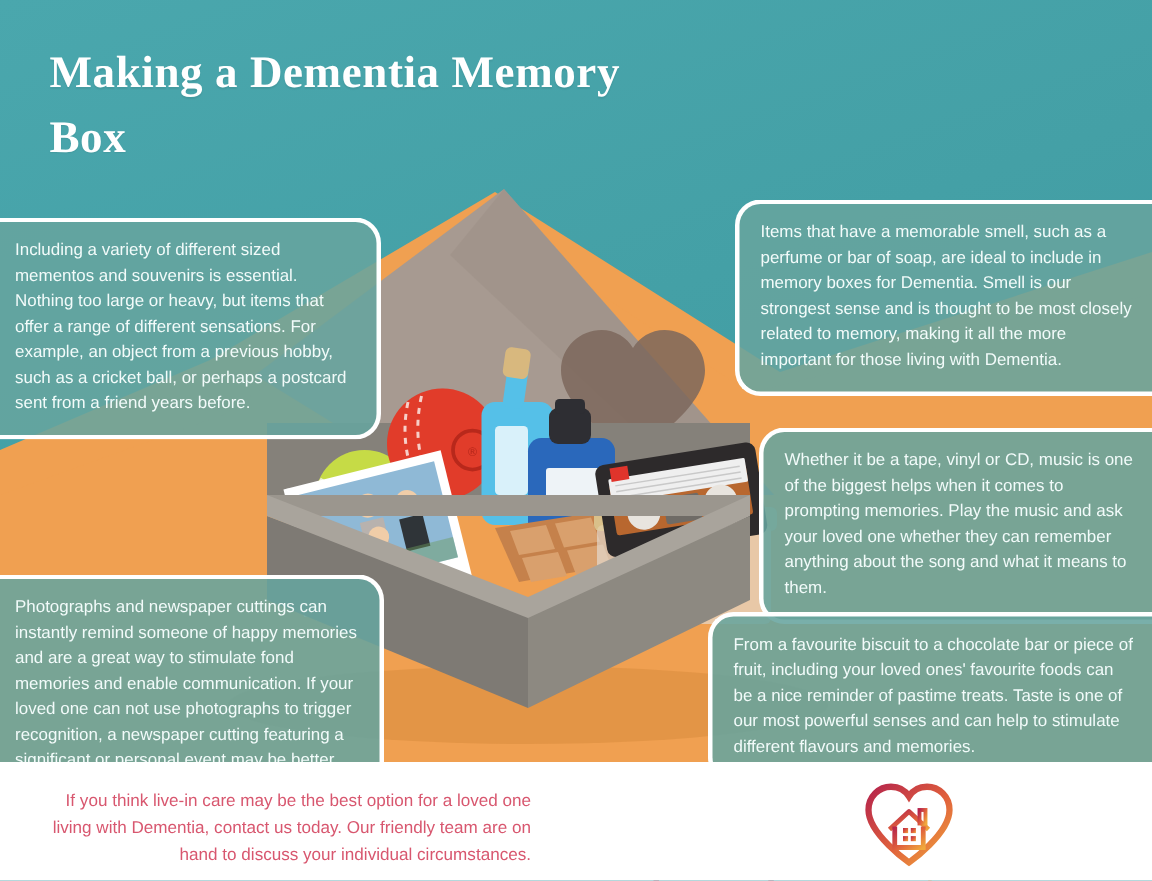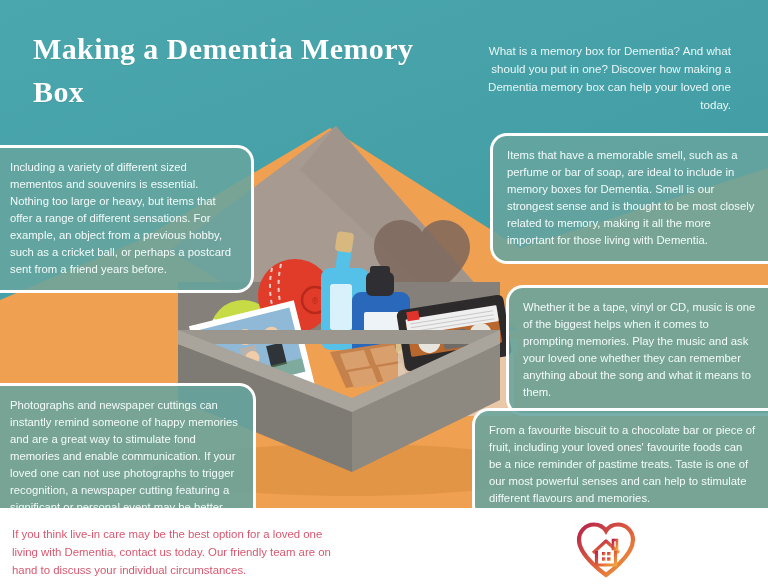--- a/index.html
+++ b/index.html
@@ -91,25 +91,26 @@
   }
   
   #callout-mementos   { top: 145px; width: 258px; }
   #callout-smell      { top: 133px; width: 282px; }
   #callout-music      { top: 285px; width: 266px; }
   #callout-photos     { top: 383px; width: 260px; }
   #callout-food       { top: 408px; width: 300px; }
   
   .footer-text {
     position: absolute;
-    left: 12px; top: 526px;
+    left: 24px; top: 526px;
     width: 330px;
     color: #d8576f;
     font-size: 11.4px;
     line-height: 1.56;
+    text-align: right;
   }
   .logo {
     position: absolute;
     left: 396px; top: 521px;
     display: flex;
     align-items: flex-end;
     flex-direction: column;
   }
   .logo-mark { width: 62px; height: 58px; flex: 0 0 auto; }
   .logo-words { margin-left: 6px; padding-top: 5px; }
@@ -259,21 +260,20 @@
         <polygon points="178,330 500,330 500,344 178,344" fill="#9b968e"></polygon>
         <polygon points="178,344 352,408 352,472 178,400" fill="#7e7a74"></polygon>
         <polygon points="352,408 500,344 500,400 352,472" fill="#8d8981"></polygon>
         <polygon points="178,330 352,398 500,330 500,344 352,412 178,344" fill="#a9a49c"></polygon>
       </g>
     </svg>
   </div>
 
   <div class="headline">Making a Dementia Memory Box</div>
 
-  <div class="intro">What is a memory box for Dementia? And what should you put in one? Discover how making a Dementia memory box can help your loved one today.</div>
 
   <div class="callout left" id="callout-mementos">Including a variety of different sized mementos and souvenirs is essential. Nothing too large or heavy, but items that offer a range of different sensations. For example, an object from a previous hobby, such as a cricket ball, or perhaps a postcard sent from a friend years before.</div>
 
   <div class="callout right" id="callout-smell">Items that have a memorable smell, such as a perfume or bar of soap, are ideal to include in memory boxes for Dementia. Smell is our strongest sense and is thought to be most closely related to memory, making it all the more important for those living with Dementia.</div>
 
   <div class="callout right" id="callout-music">Whether it be a tape, vinyl or CD, music is one of the biggest helps when it comes to prompting memories. Play the music and ask your loved one whether they can remember anything about the song and what it means to them.</div>
 
   <div class="callout left" id="callout-photos">Photographs and newspaper cuttings can instantly remind someone of happy memories and are a great way to stimulate fond memories and enable communication. If your loved one can not use photographs to trigger recognition, a newspaper cutting featuring a significant or personal event may be better.</div>
 
   <div class="callout right" id="callout-food">From a favourite biscuit to a chocolate bar or piece of fruit, including your loved ones' favourite foods can be a nice reminder of pastime treats. Taste is one of our most powerful senses and can help to stimulate different flavours and memories.</div>

